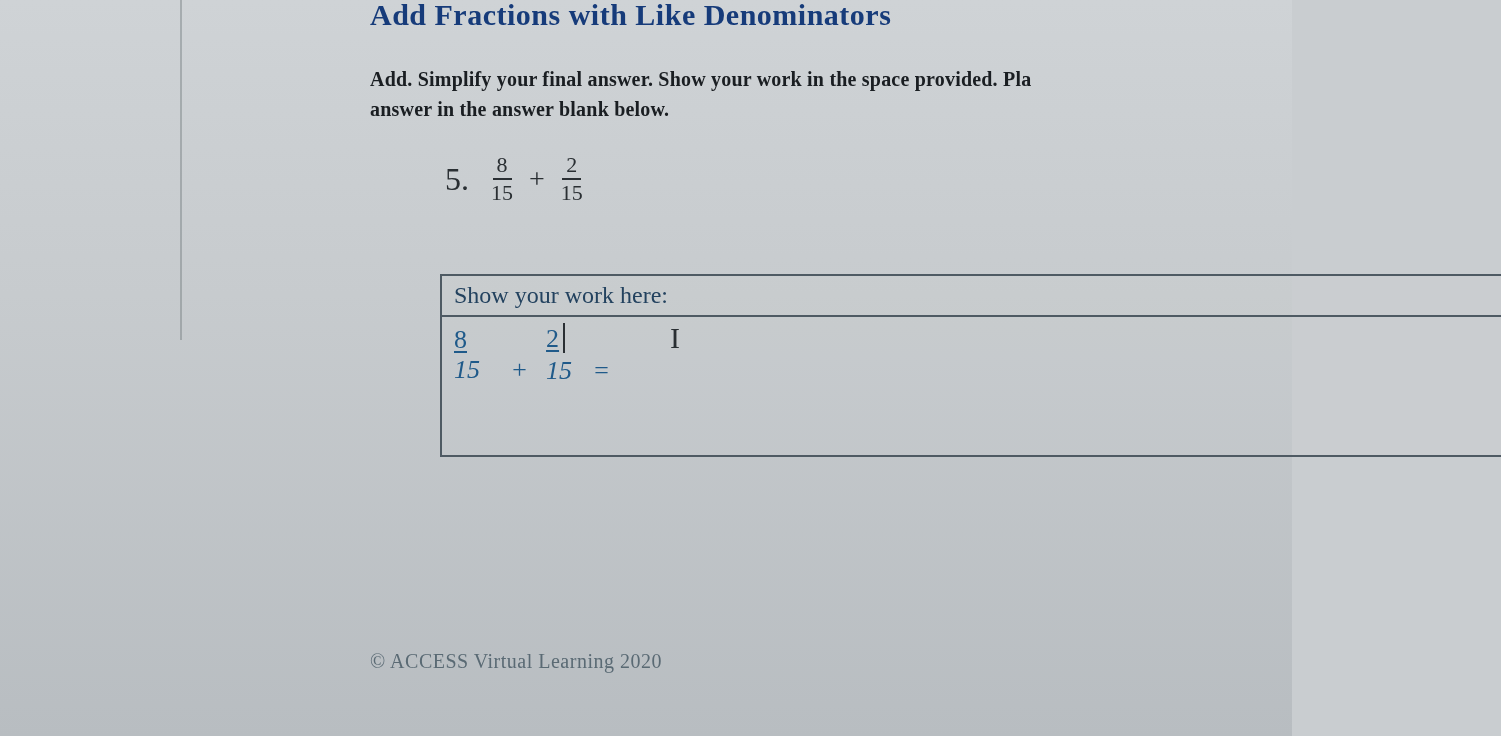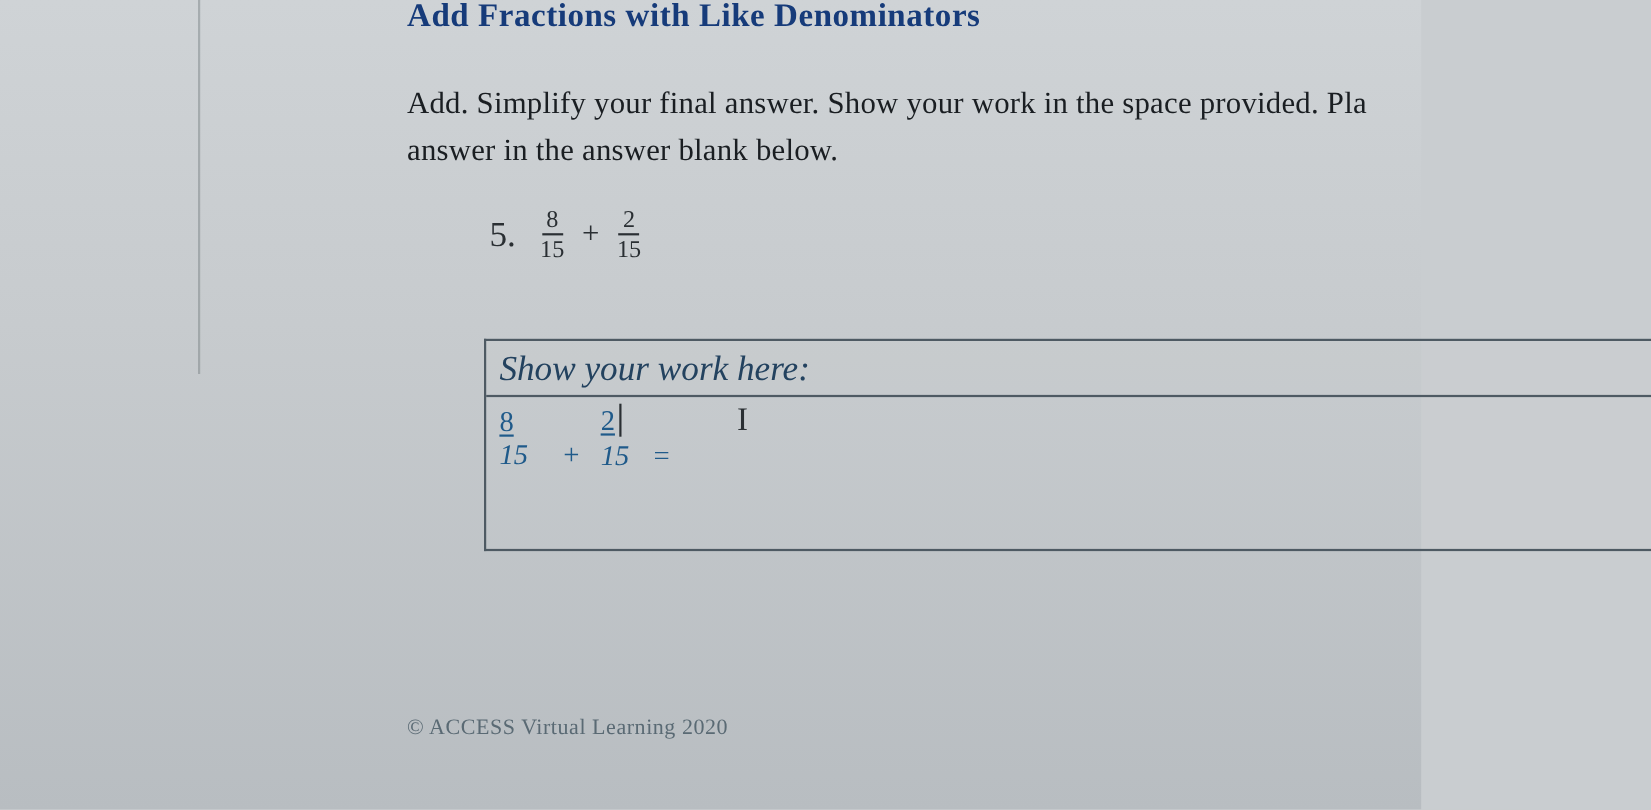--- a/index.html
+++ b/index.html
@@ -34,23 +34,23 @@
   }
   .title {
     color: #163b7a;
     font-weight: bold;
     font-size: 30px;
     letter-spacing: 0.5px;
     margin-top: -2px;
   }
   .instructions {
     color: #1a1e22;
-    font-weight: normal;
-    font-size: 28px;
-    margin-top: 42px;
+    font-weight: bold;
+    font-size: 20px;
+    margin-top: 32px;
     line-height: 1.5;
     letter-spacing: 0.2px;
   }
   .problem-row {
     display: flex;
     align-items: center;
     margin-top: 30px;
     margin-left: 75px;
     color: #2a2f33;
   }
@@ -88,22 +88,21 @@
     margin-top: 70px;
     margin-left: 70px;
     border: 2px solid #4e5a63;
     border-right: none;
     width: 1060px;
     background: rgba(255,255,255,0.02);
   }
   .work-header {
     border-bottom: 2px solid #4e5a63;
     padding: 6px 12px;
-    font-style: italic;
-    font-size: 32px;
+    font-size: 24px;
     color: #23425f;
   }
   .work-body {
     padding: 8px 12px 40px 12px;
     position: relative;
     min-height: 90px;
   }
   .work-frac-row {
     display: flex;
     align-items: center;

